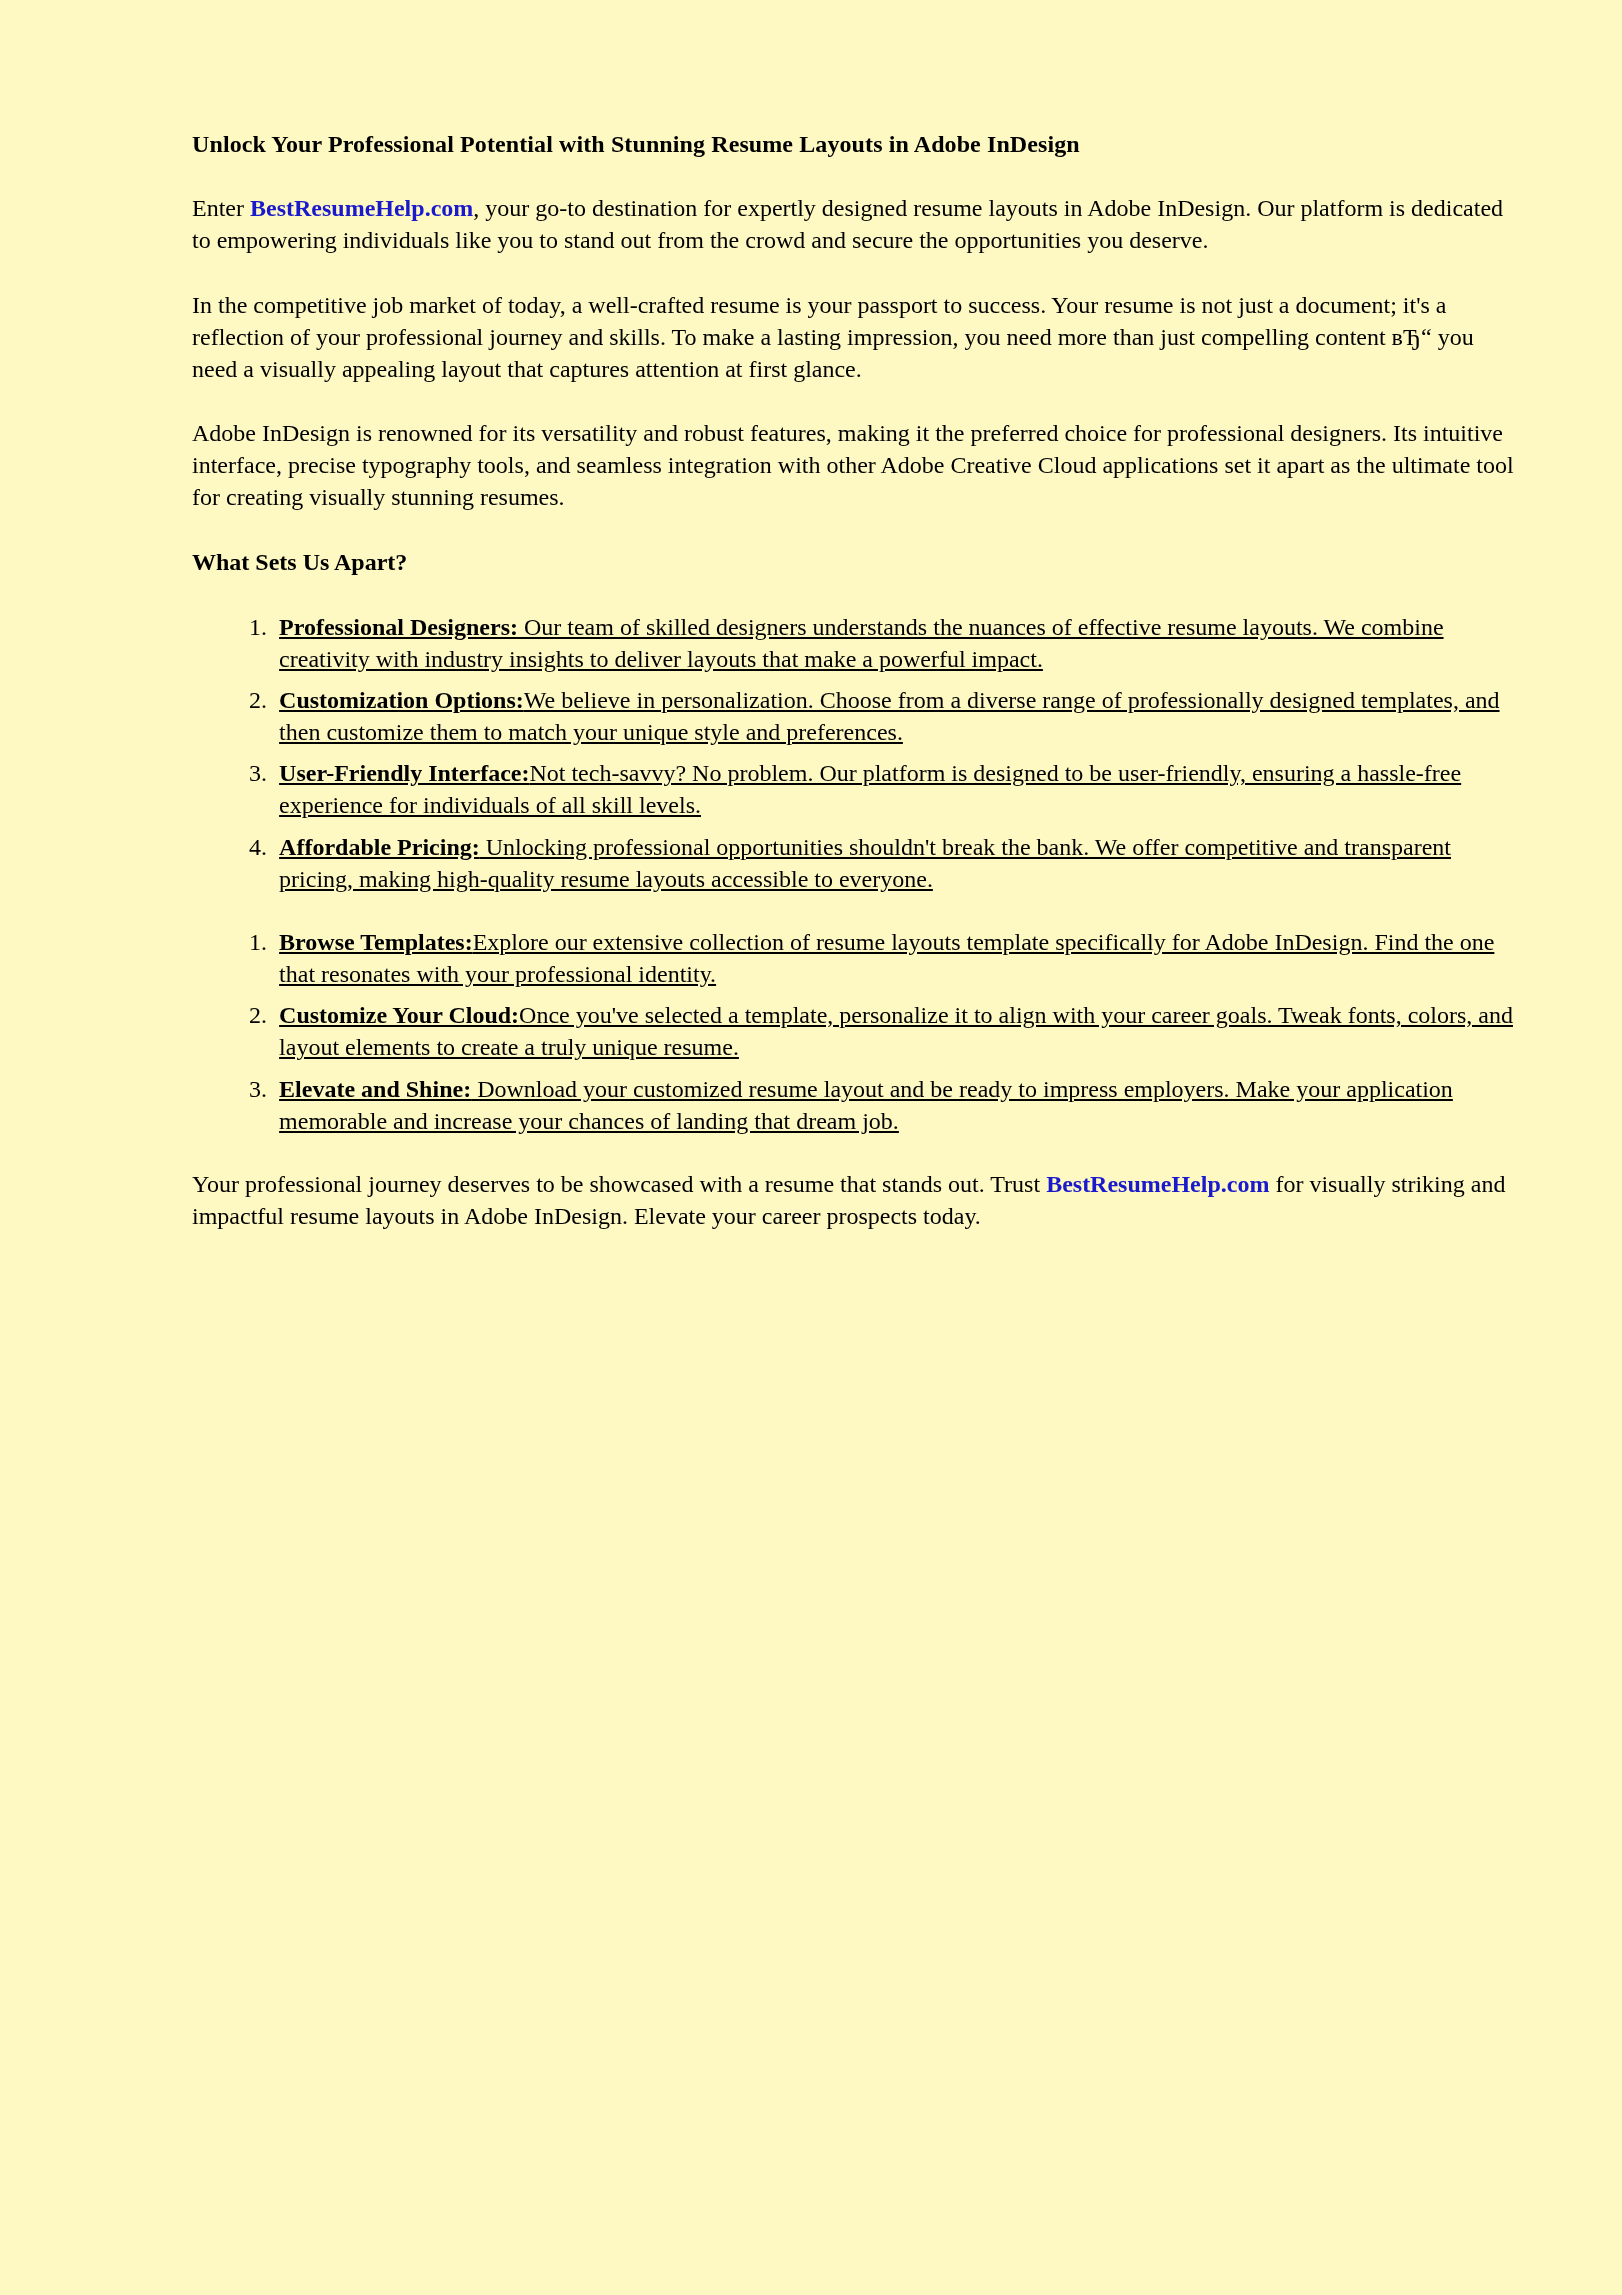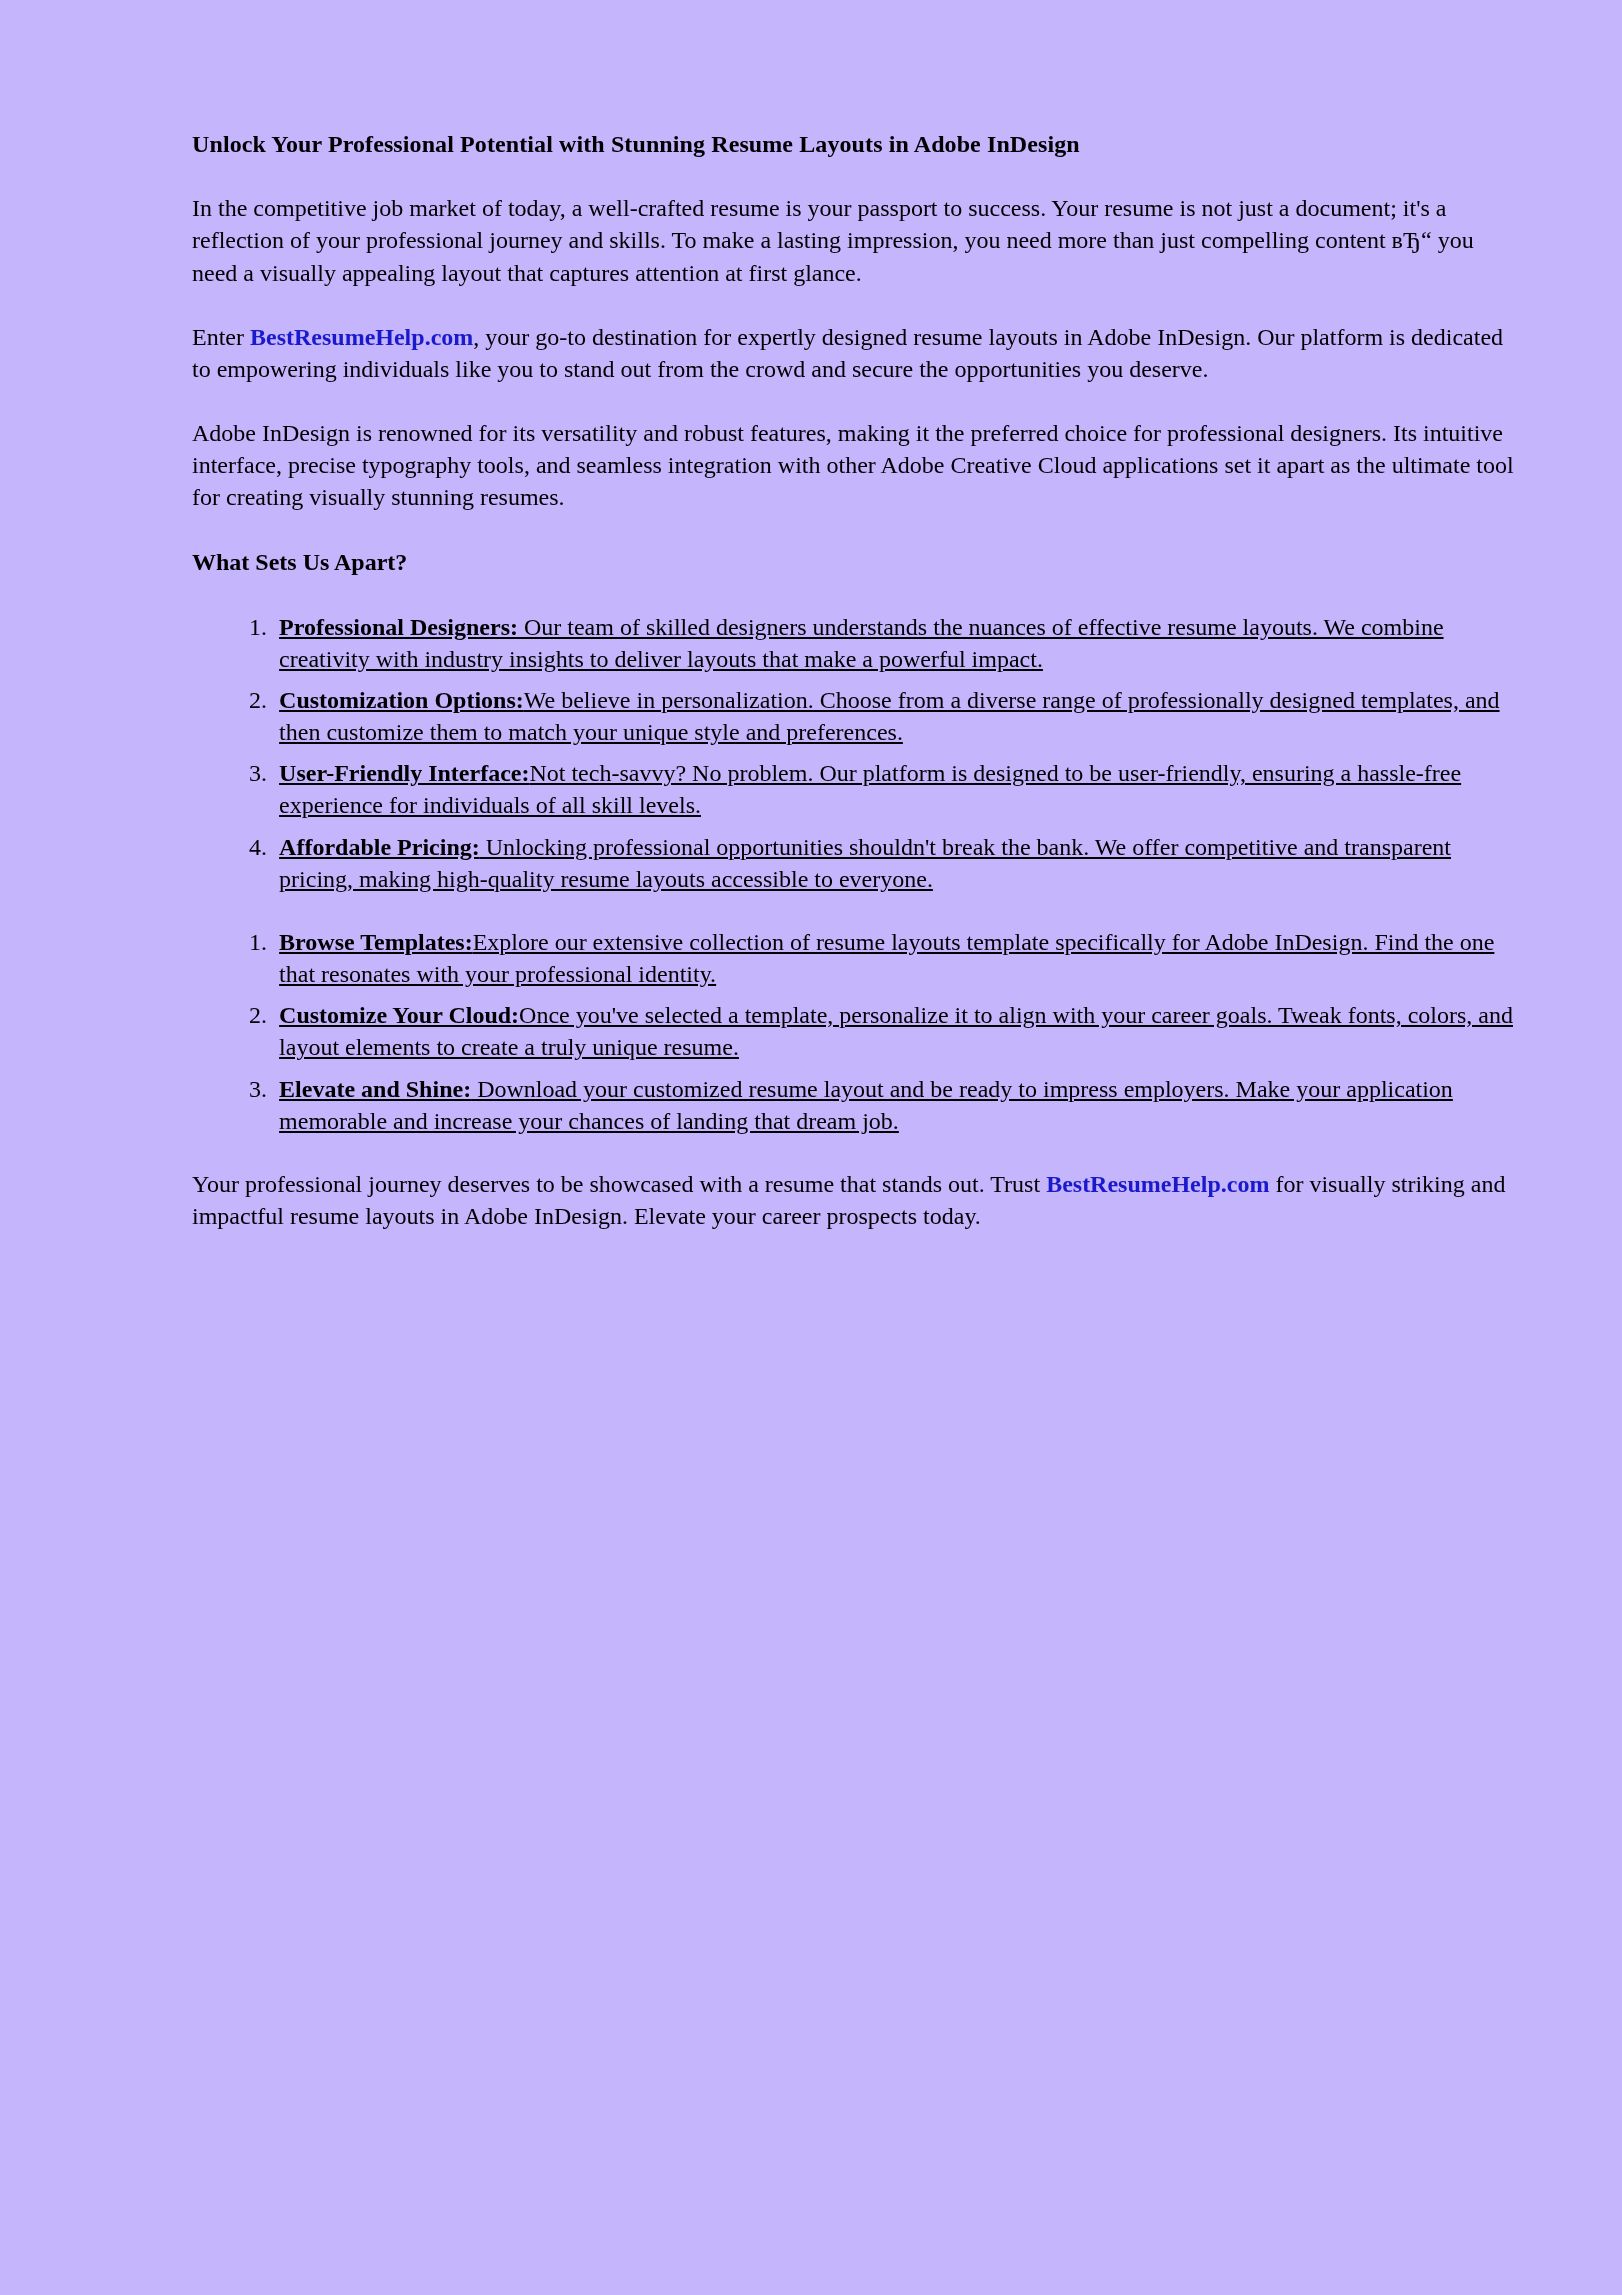--- a/index.html
+++ b/index.html
@@ -5,21 +5,21 @@
 <style>
   html, body {
     margin: 0;
     padding: 0;
     background: #ffffff;
   }
   .page {
     position: relative;
     width: 1622px;
     height: 2295px;
-    background: #c4b5fd;
+    background: #fef9c3;
     margin: 0 auto;
     overflow: hidden;
     box-sizing: border-box;
   }
   .content {
     position: absolute;
     left: 192px;
     top: 129px;
     width: 1323px;
   }
@@ -80,23 +80,23 @@
   }
 </style>
 </head>
 <body>
 
 <div class="page">
   <div class="content">
 
     <div class="doc-title">Unlock Your Professional Potential with Stunning Resume Layouts in Adobe InDesign</div>
 
+    <p class="para"><span>Enter </span><a class="weblink" href="#">BestResumeHelp.com</a><span>, your go-to destination for expertly designed resume layouts in Adobe InDesign. Our platform is dedicated to empowering individuals like you to stand out from the crowd and secure the opportunities you deserve.</span></p>
+
     <p class="para">In the competitive job market of today, a well-crafted resume is your passport to success. Your resume is not just a document; it's a reflection of your professional journey and skills. To make a lasting impression, you need more than just compelling content вЂ“ you need a visually appealing layout that captures attention at first glance.</p>
-
-    <p class="para"><span>Enter </span><a class="weblink" href="#">BestResumeHelp.com</a><span>, your go-to destination for expertly designed resume layouts in Adobe InDesign. Our platform is dedicated to empowering individuals like you to stand out from the crowd and secure the opportunities you deserve.</span></p>
 
 
     <p class="para">Adobe InDesign is renowned for its versatility and robust features, making it the preferred choice for professional designers. Its intuitive interface, precise typography tools, and seamless integration with other Adobe Creative Cloud applications set it apart as the ultimate tool for creating visually stunning resumes.</p>
 
     <div class="heading">What Sets Us Apart?</div>
 
     <ol class="numlist">
       <li><span class="lbl">Professional Designers:</span><span> Our team of skilled designers understands the nuances of effective resume layouts. We combine creativity with industry insights to deliver layouts that make a powerful impact.</span></li>
       <li><span class="lbl">Customization Options:</span><span>We believe in personalization. Choose from a diverse range of professionally designed templates, and then customize them to match your unique style and preferences.</span></li>
       <li><span class="lbl">User-Friendly Interface:</span><span>Not tech-savvy? No problem. Our platform is designed to be user-friendly, ensuring a hassle-free experience for individuals of all skill levels.</span></li>

